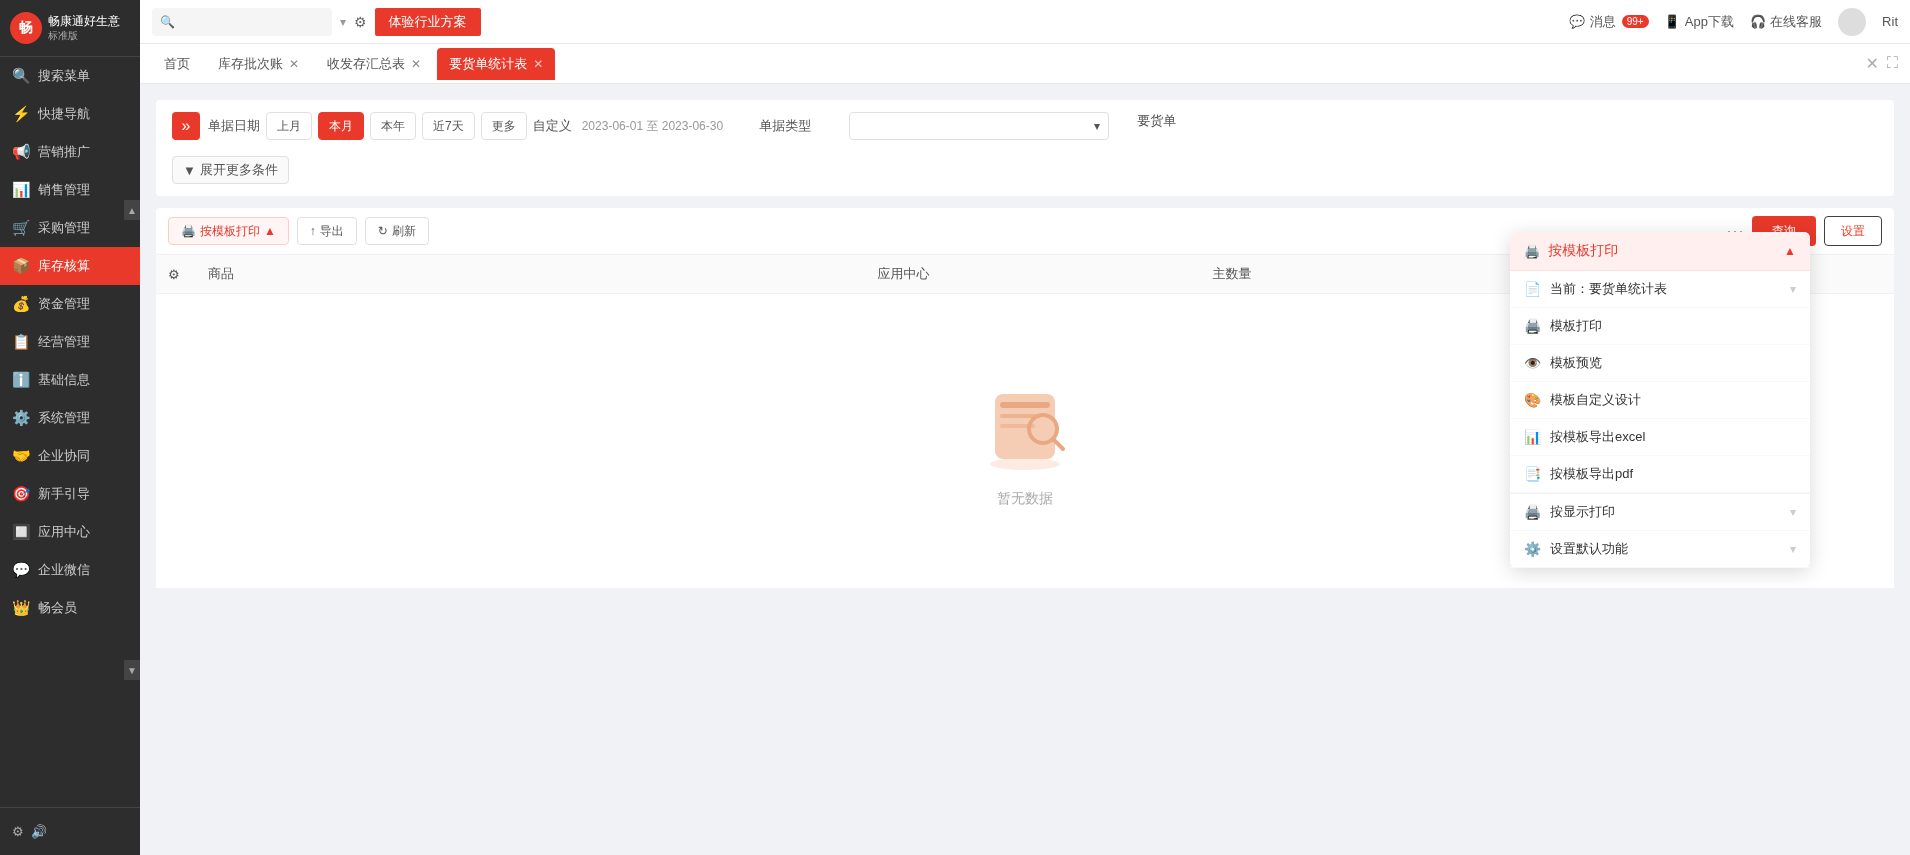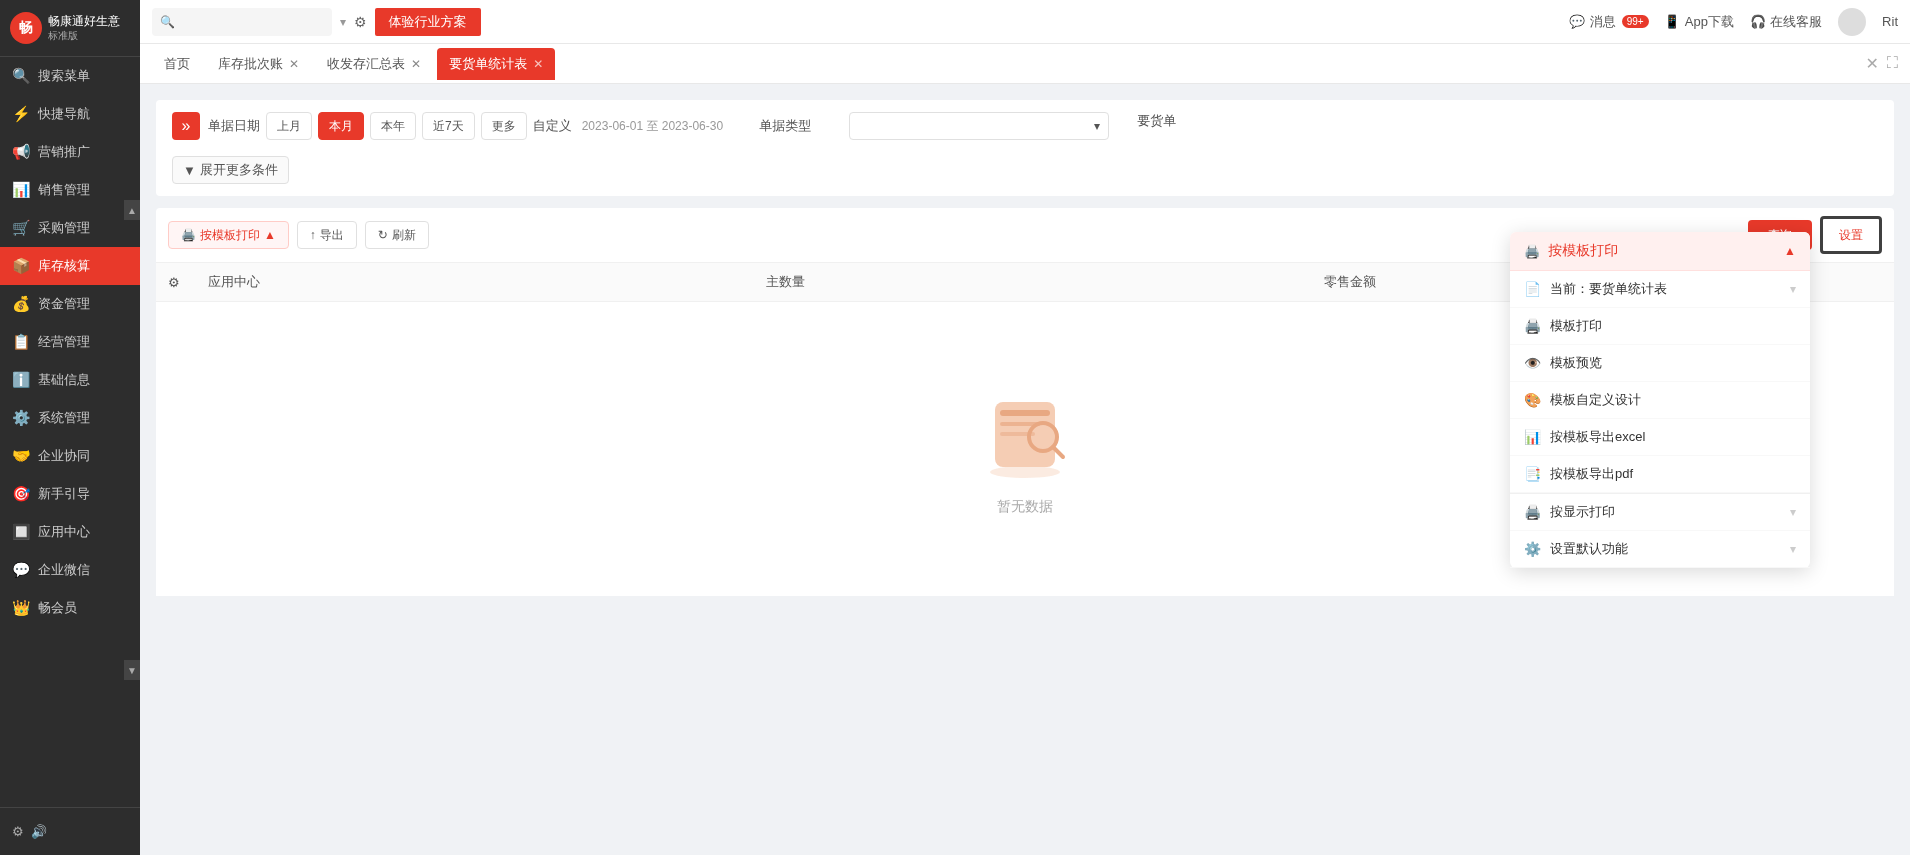--- a/index.html
+++ b/index.html
@@ -284,21 +284,21 @@
       font-size: 12px;
       cursor: pointer;
       display: flex;
       align-items: center;
       gap: 4px;
     }
     .toolbar-btn.print { background: #fff5f5; border: 1px solid #ffccc7; color: #e8392a; }
     .toolbar-btn.export { background: #fff; border: 1px solid #e0e0e0; color: #555; }
     .toolbar-btn.refresh { background: #fff; border: 1px solid #e0e0e0; color: #555; }
     .toolbar-btn.query { background: #e8392a; border: none; color: white; height: 30px; padding: 0 20px; }
-    .toolbar-btn.settings { background: #fff; border: 3px solid #404040; color: #e8392a; height: 38px; padding: 0 16px; }
+    .toolbar-btn.settings { background: #fff; border: 1px solid #404040; color: #e8392a; height: 30px; padding: 0 16px; }
     .toolbar-spacer { flex: 1; }
     .toolbar-dots { color: #999; cursor: pointer; font-size: 18px; }
 
     
     .data-table {
       background: #fff;
       width: 100%;
     }
     .table-header {
       display: flex;
@@ -562,20 +562,21 @@
       </button>
       <div class="toolbar-spacer"></div>
       <span class="toolbar-dots">···</span>
       <button class="toolbar-btn query">查询</button>
       <button class="toolbar-btn settings">设置</button>
     </div>
 
     <div class="data-table">
       <div class="table-header">
         <div class="th th-gear">⚙</div>
+        <div class="th th-product">商品</div>
         <div class="th th-unit">应用中心</div>
         <div class="th th-qty">主数量</div>
         <div class="th th-amount">零售金额</div>
       </div>
       <div class="empty-state">
         <div class="empty-icon">
           <svg width="120" height="100" viewBox="0 0 120 100">
 
             <ellipse cx="60" cy="90" rx="35" ry="6" fill="#f5cdb4" opacity="0.4"></ellipse>
             <rect x="30" y="20" width="60" height="65" rx="8" fill="#f5cdb4"></rect>

